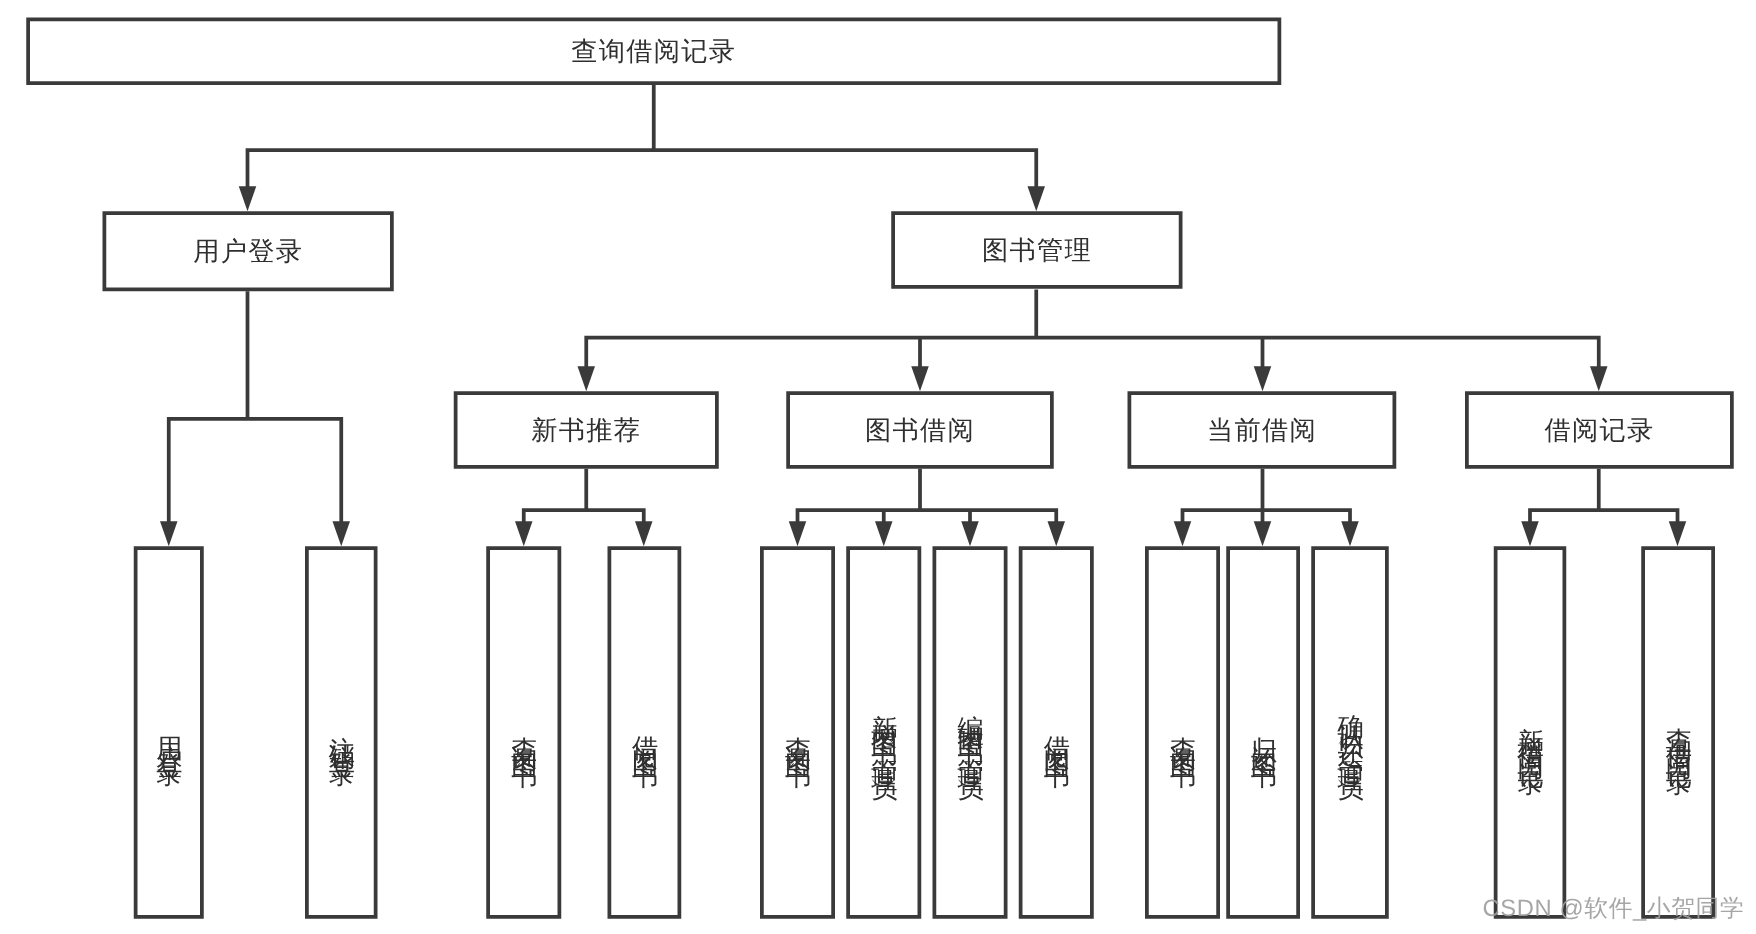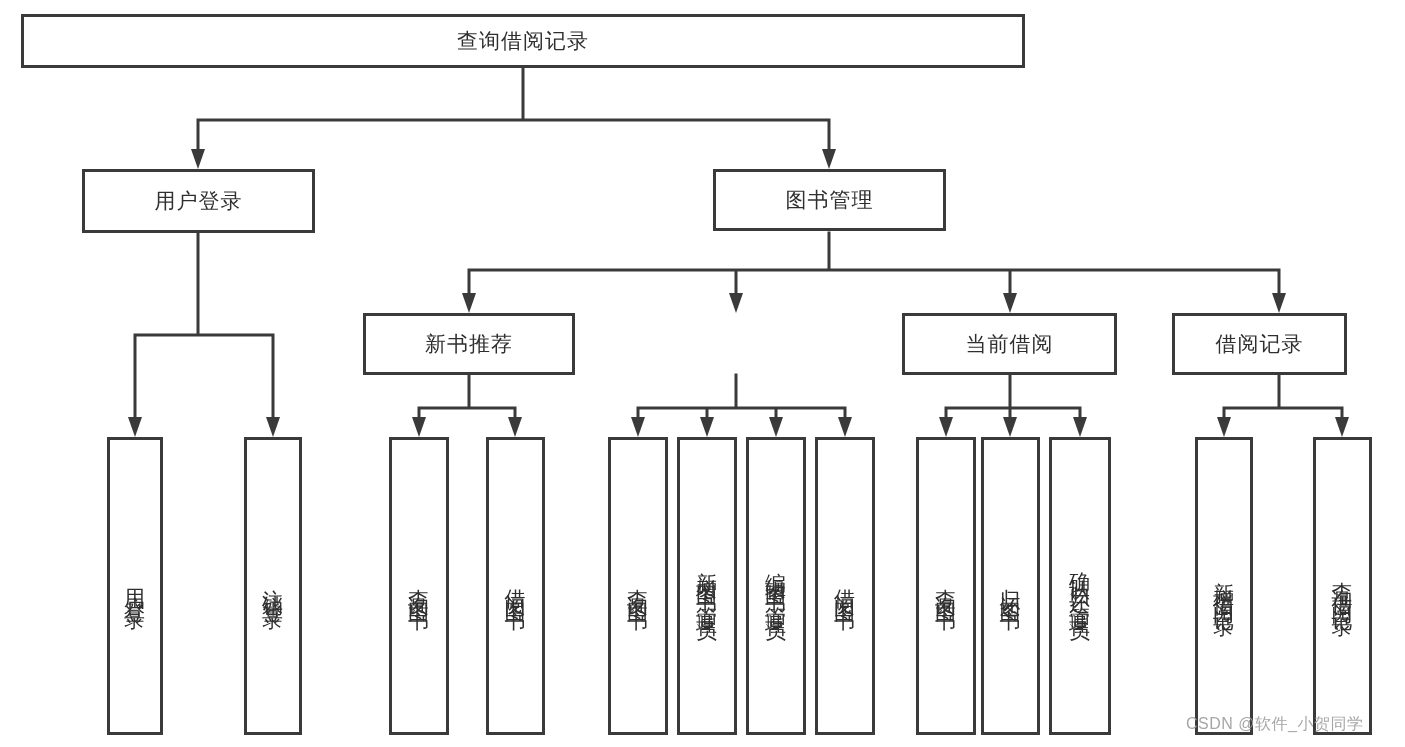--- a/index.html
+++ b/index.html
@@ -27,21 +27,21 @@
   .node.v span{
     writing-mode:vertical-rl;
     text-orientation:mixed;
     font-size:21px;
     line-height:1;
     letter-spacing:7px;
   }
   .watermark{
     position:absolute;
     left:1186px;top:714px;
-    font-size:16px;
+    font-size:19px;
     color:rgba(158,158,158,0.92);
     letter-spacing:0.5px;
     white-space:nowrap;
     z-index:10;
   }
 </style>
 </head>
 <body>
 
 <div class="canvas">
@@ -93,24 +93,27 @@
   <div class="node h" style="left:82px;top:169px;width:233px;height:64px">
     <span>用户登录</span>
   </div>
   <div class="node h" style="left:713px;top:169px;width:233px;height:62px">
     <span>图书管理</span>
   </div>
 
   <div class="node h" style="left:363px;top:313px;width:212px;height:62px">
     <span>新书推荐</span>
   </div>
+  <div class="node h" style="left:629px;top:313px;width:214px;height:62px">
+    <span>图书借阅</span>
+  </div>
   <div class="node h" style="left:902px;top:313px;width:215px;height:62px">
     <span>当前借阅</span>
   </div>
-  <div class="node h" style="left:1172px;top:313px;width:175px;height:62px">
+  <div class="node h" style="left:1172px;top:313px;width:215px;height:62px">
     <span>借阅记录</span>
   </div>
 
   <div class="node v" style="left:107px;top:437px;width:56px;height:298px">
     <span>用户登录</span>
   </div>
   <div class="node v" style="left:244px;top:437px;width:58px;height:298px">
     <span>注销登录</span>
   </div>
 

